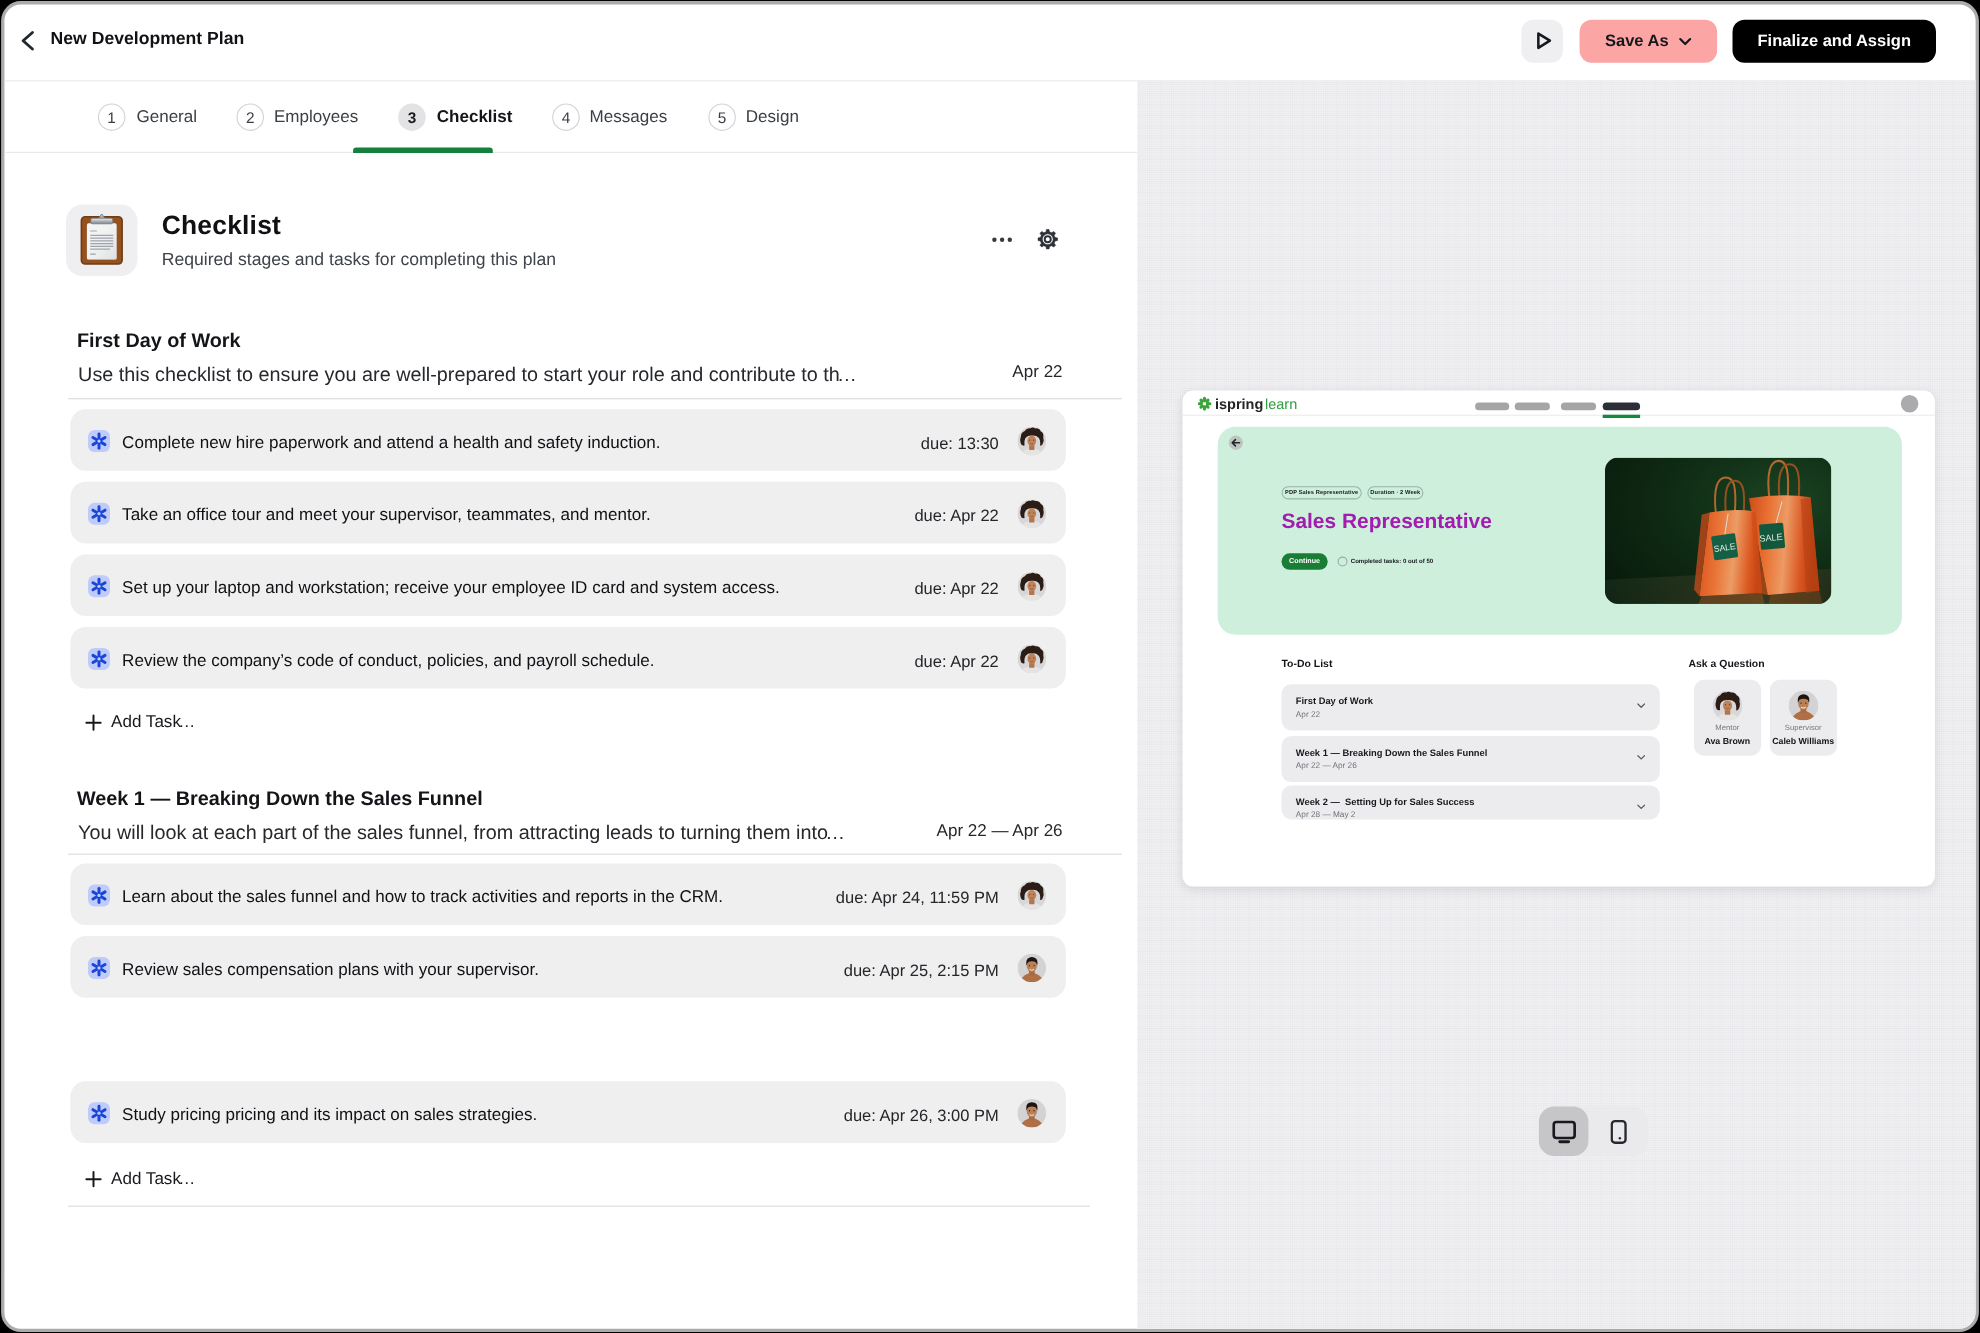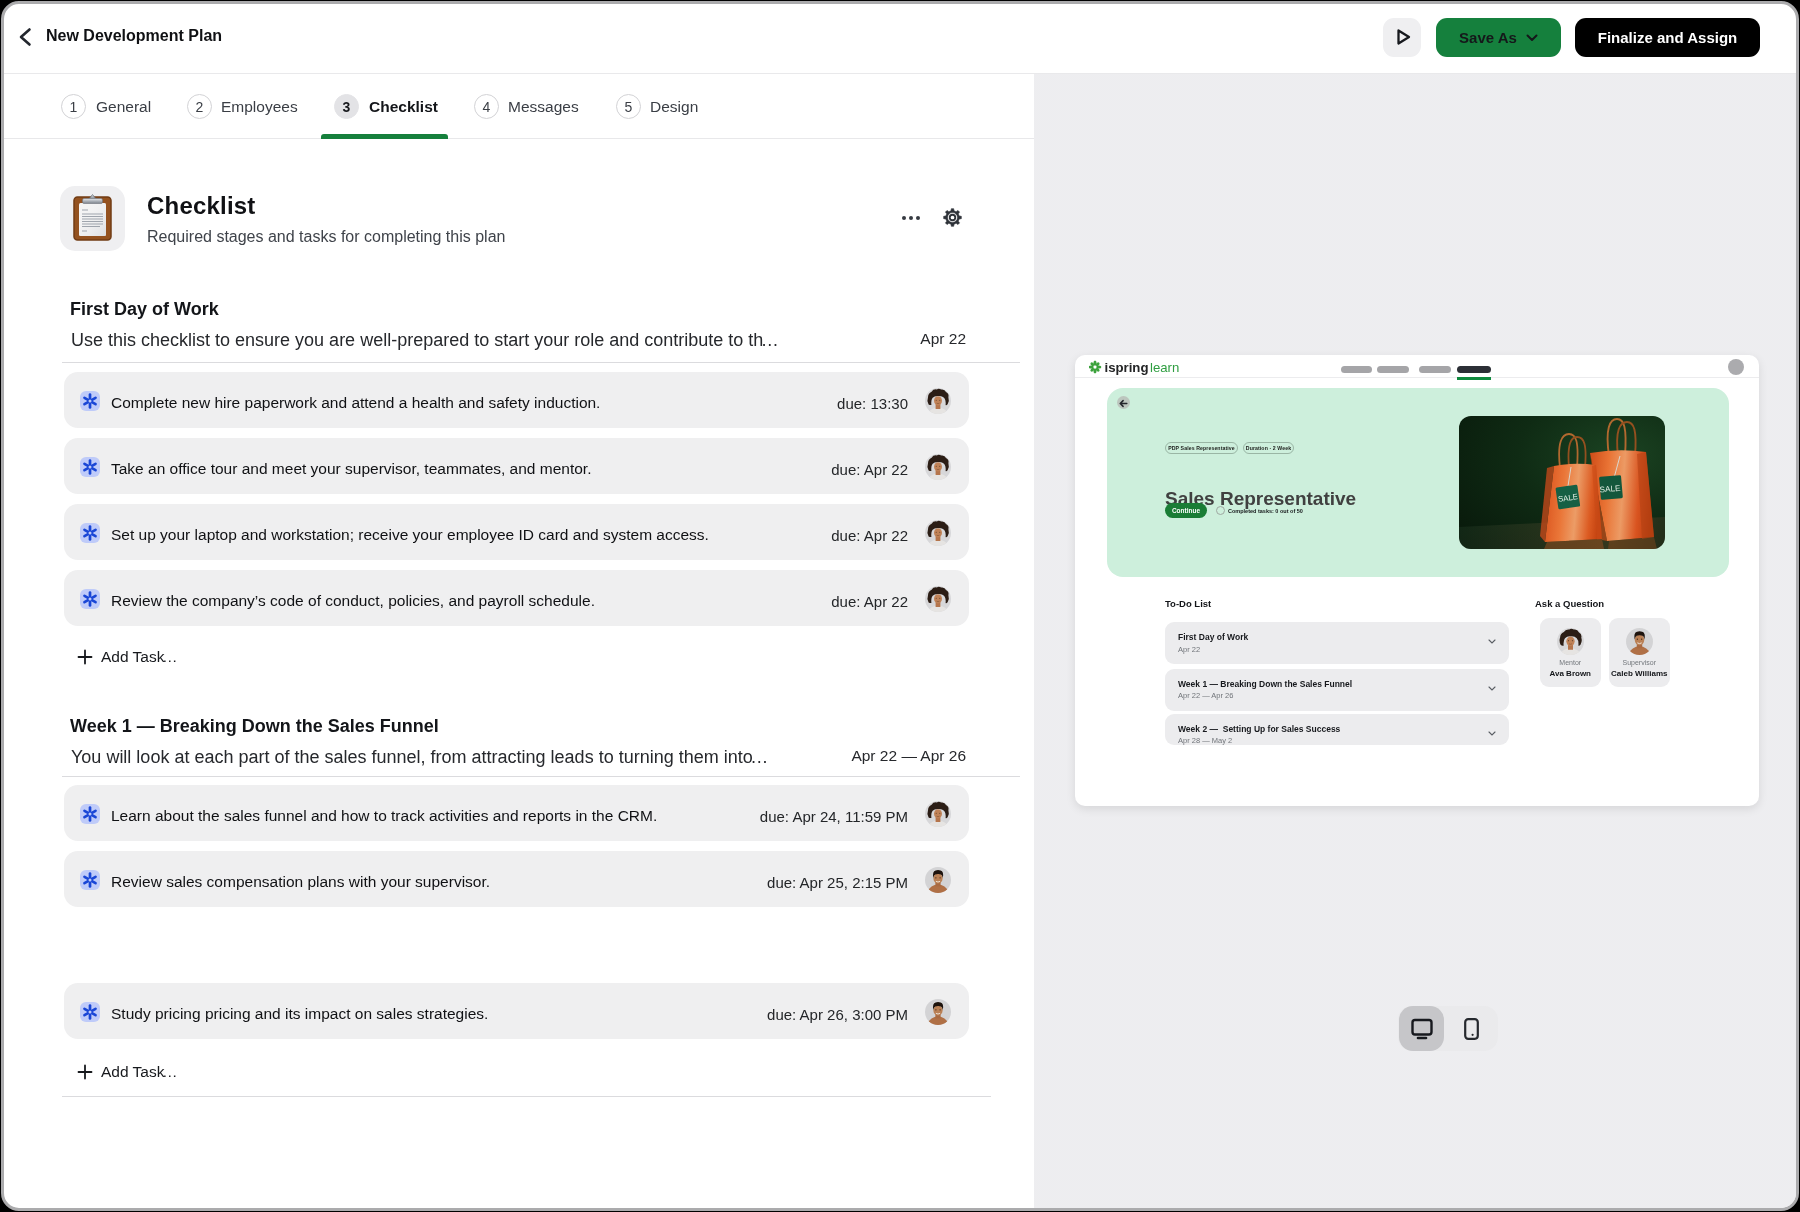--- a/index.html
+++ b/index.html
@@ -1,28 +1,28 @@
 <!DOCTYPE html>
 <html><head>
 <meta charset="utf-8">
 <style>
 * { margin:0; padding:0; box-sizing:border-box; }
 html,body { width:1800px; height:1212px; background:#000; font-family:"Liberation Sans", sans-serif; }
 #page { position:absolute; left:0; top:0; width:1800px; height:1212px; background:#000; overflow:hidden; }
 #card { position:absolute; inset:1px; border:3px solid #ABABAD; border-radius:18px; background:#fff; overflow:hidden; }
-#inner { position:absolute; left:-4px; top:-4px; width:1800px; height:1212px; transform:translateZ(0); }
+#inner { position:absolute; left:-4px; top:-4px; width:1800px; height:1212px; transform:translateZ(0);padding-left:28px; }
 .abs { position:absolute; }
 
 
 #hdr-line { left:0; top:73px; width:1800px; height:1px; background:#E9E9EB; }
 
 #hdr-title { left:46px; top:27px; font-size:16px; font-weight:bold; color:#101114; }
 .tbtn { border-radius:11px; top:18px; height:39px; }
 #btn-play { left:1383px; width:38px; background:#EFEFF1; }
-#btn-save { left:1436px; width:125px; background:#15803d; display:flex; align-items:center; justify-content:center; gap:9px; font-size:15px; font-weight:bold; color:#15171A; }
+#btn-save { left:1436px; width:125px; background:#fca5a5; display:flex; align-items:center; justify-content:center; gap:9px; font-size:15px; font-weight:bold; color:#15171A; }
 #btn-fin  { left:1575px; width:185px; background:#000000; color:#fff; display:flex; align-items:center; justify-content:center; font-size:15px; font-weight:bold; }
 
 
 #rpanel { left:1034px; top:74px; width:766px; height:1138px; background-color:#F1F1F3;
   background-image: radial-gradient(circle, #E7E7EB 0.6px, rgba(0,0,0,0) 0.78px);
   background-size:2px 2px; }
 
 
 #tabs-line { left:0; top:138px; width:1034px; height:1px; background:#E8E8EA; }
 #tab-green { left:321px; top:134px; width:127px; height:5px; background:#15803C; border-radius:3px 3px 0 0; }
@@ -55,21 +55,21 @@
 
 #pcard { left:1075px; top:355px; width:684px; height:451px; border-radius:10px; background:#fff; box-shadow:0 3px 10px rgba(0,0,0,0.10); transform: translateZ(0); }
 .pbar { position:absolute; top:11px; height:7px; border-radius:3.5px; background:#A5A5A8; }
 #pgreen { position:absolute; left:382px; top:22px; width:34px; height:3px; background:#0F8A3E; }
 #phead-line { position:absolute; left:0; top:22px; width:684px; height:1px; background:#ECECEE; }
 #pava { position:absolute; left:653px; top:4px; width:16px; height:16px; border-radius:50%; background:#ABABAE; }
 
 #hero { position:absolute; left:32px; top:33px; width:622px; height:189px; border-radius:16px; background:#CDEFDC; }
 #hback { position:absolute; left:10px; top:8px; width:13px; height:13px; border-radius:50%; background:#BCC6BE; }
 .pill { position:absolute; top:53.5px; height:12.5px; border:1px solid rgba(70,90,75,0.38); border-radius:7px; display:flex; align-items:center; justify-content:center; font-size:5.2px; font-weight:bold; color:#20221F; letter-spacing:0.1px; }
-#htitle { position:absolute; left:58px; top:76px; font-size:19px; font-weight:bold; color:#404040;margin-top:24px; }
+#htitle { position:absolute; left:58px; top:76px; font-size:19px; font-weight:bold; color:#a21caf; }
 #hbtn { position:absolute; left:58px; top:114.5px; width:42px; height:15.5px; border-radius:8px; background:#1A7D36; color:#fff; font-size:6.5px; font-weight:bold; display:flex; align-items:center; justify-content:center; }
 #hring { position:absolute; left:108.5px; top:118px; width:9px; height:9px; border-radius:50%; border:1.5px solid #9FA8A2; }
 #hcomp { position:absolute; left:121px; top:119.5px; font-size:5.5px; font-weight:bold; color:#15171A; }
 #himg { position:absolute; left:352px; top:28px; width:206px; height:132.5px; border-radius:12px; overflow:hidden; }
 
 .phead { font-size:9.5px; font-weight:bold; color:#131519; }
 .todocard { position:absolute; left:90px; width:344px; border-radius:9px; background:#ECECEE; }
 .tdtitle { position:absolute; left:13px; font-size:8.5px; font-weight:bold; color:#17191D; }
 .tddate { position:absolute; left:13px; font-size:7.5px; color:#707479; }
 .askcard { position:absolute; top:263px; width:61.5px; height:69px; border-radius:9px; background:#ECECEE; text-align:center; }

